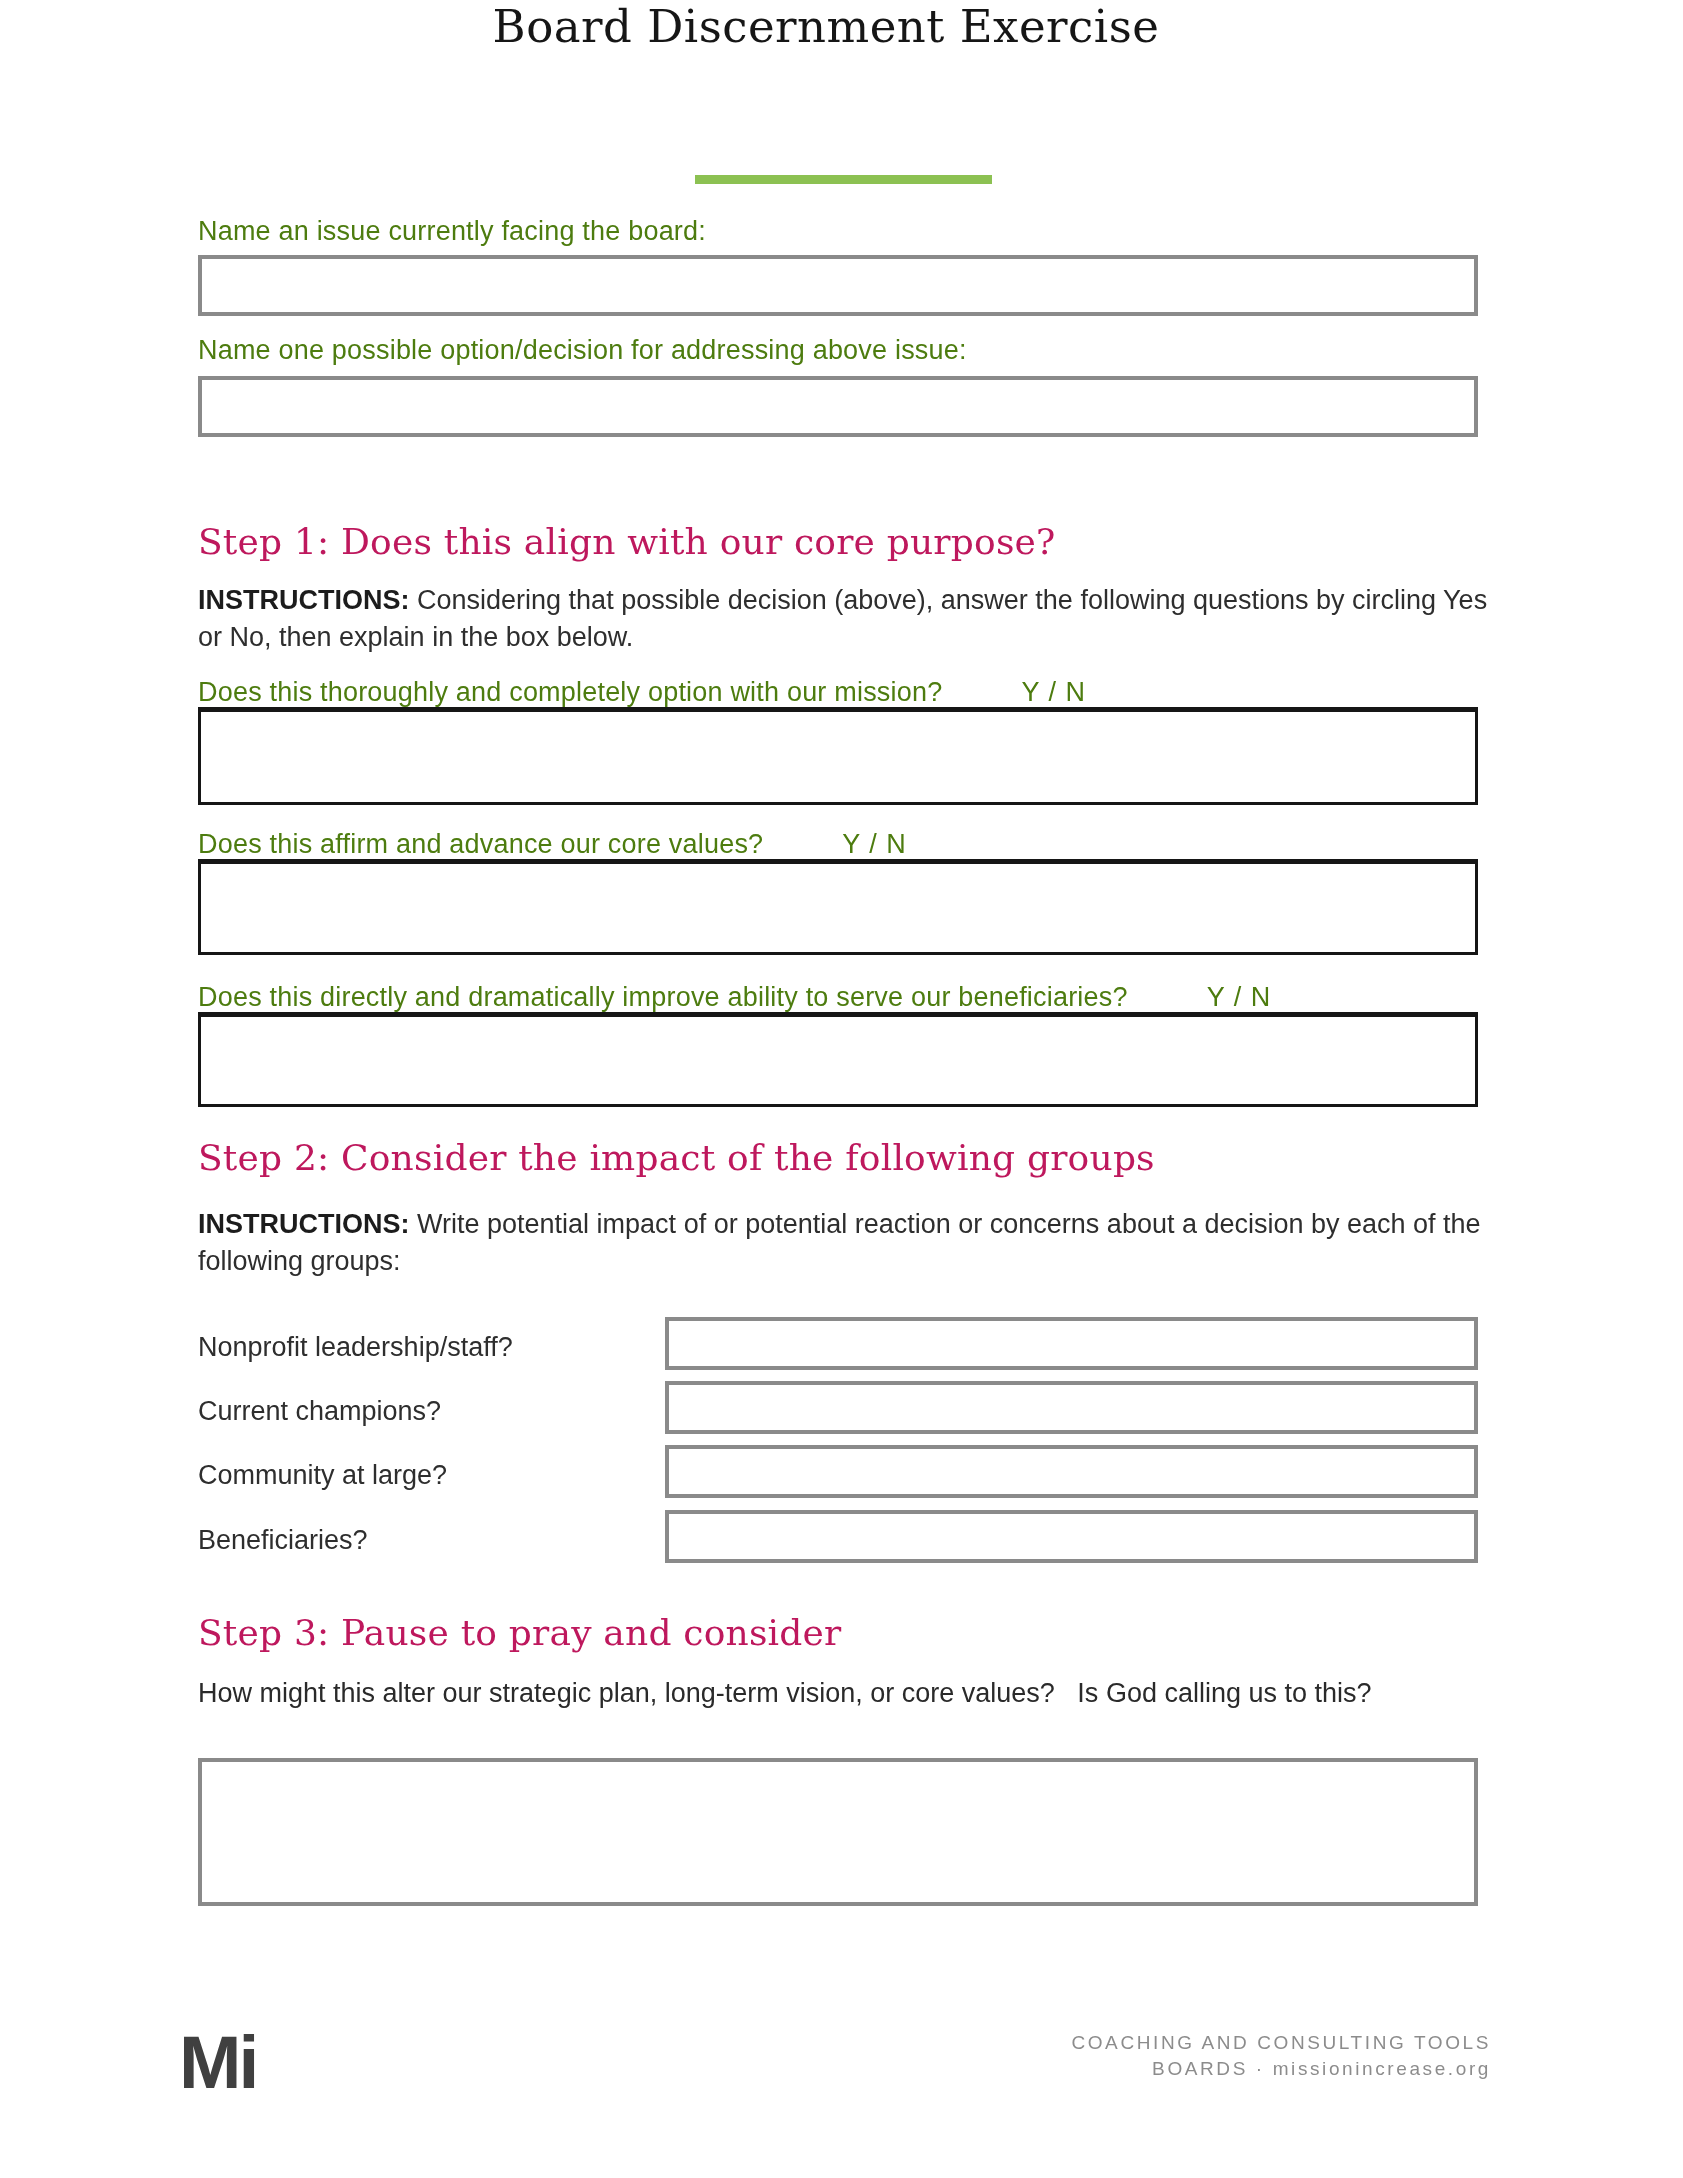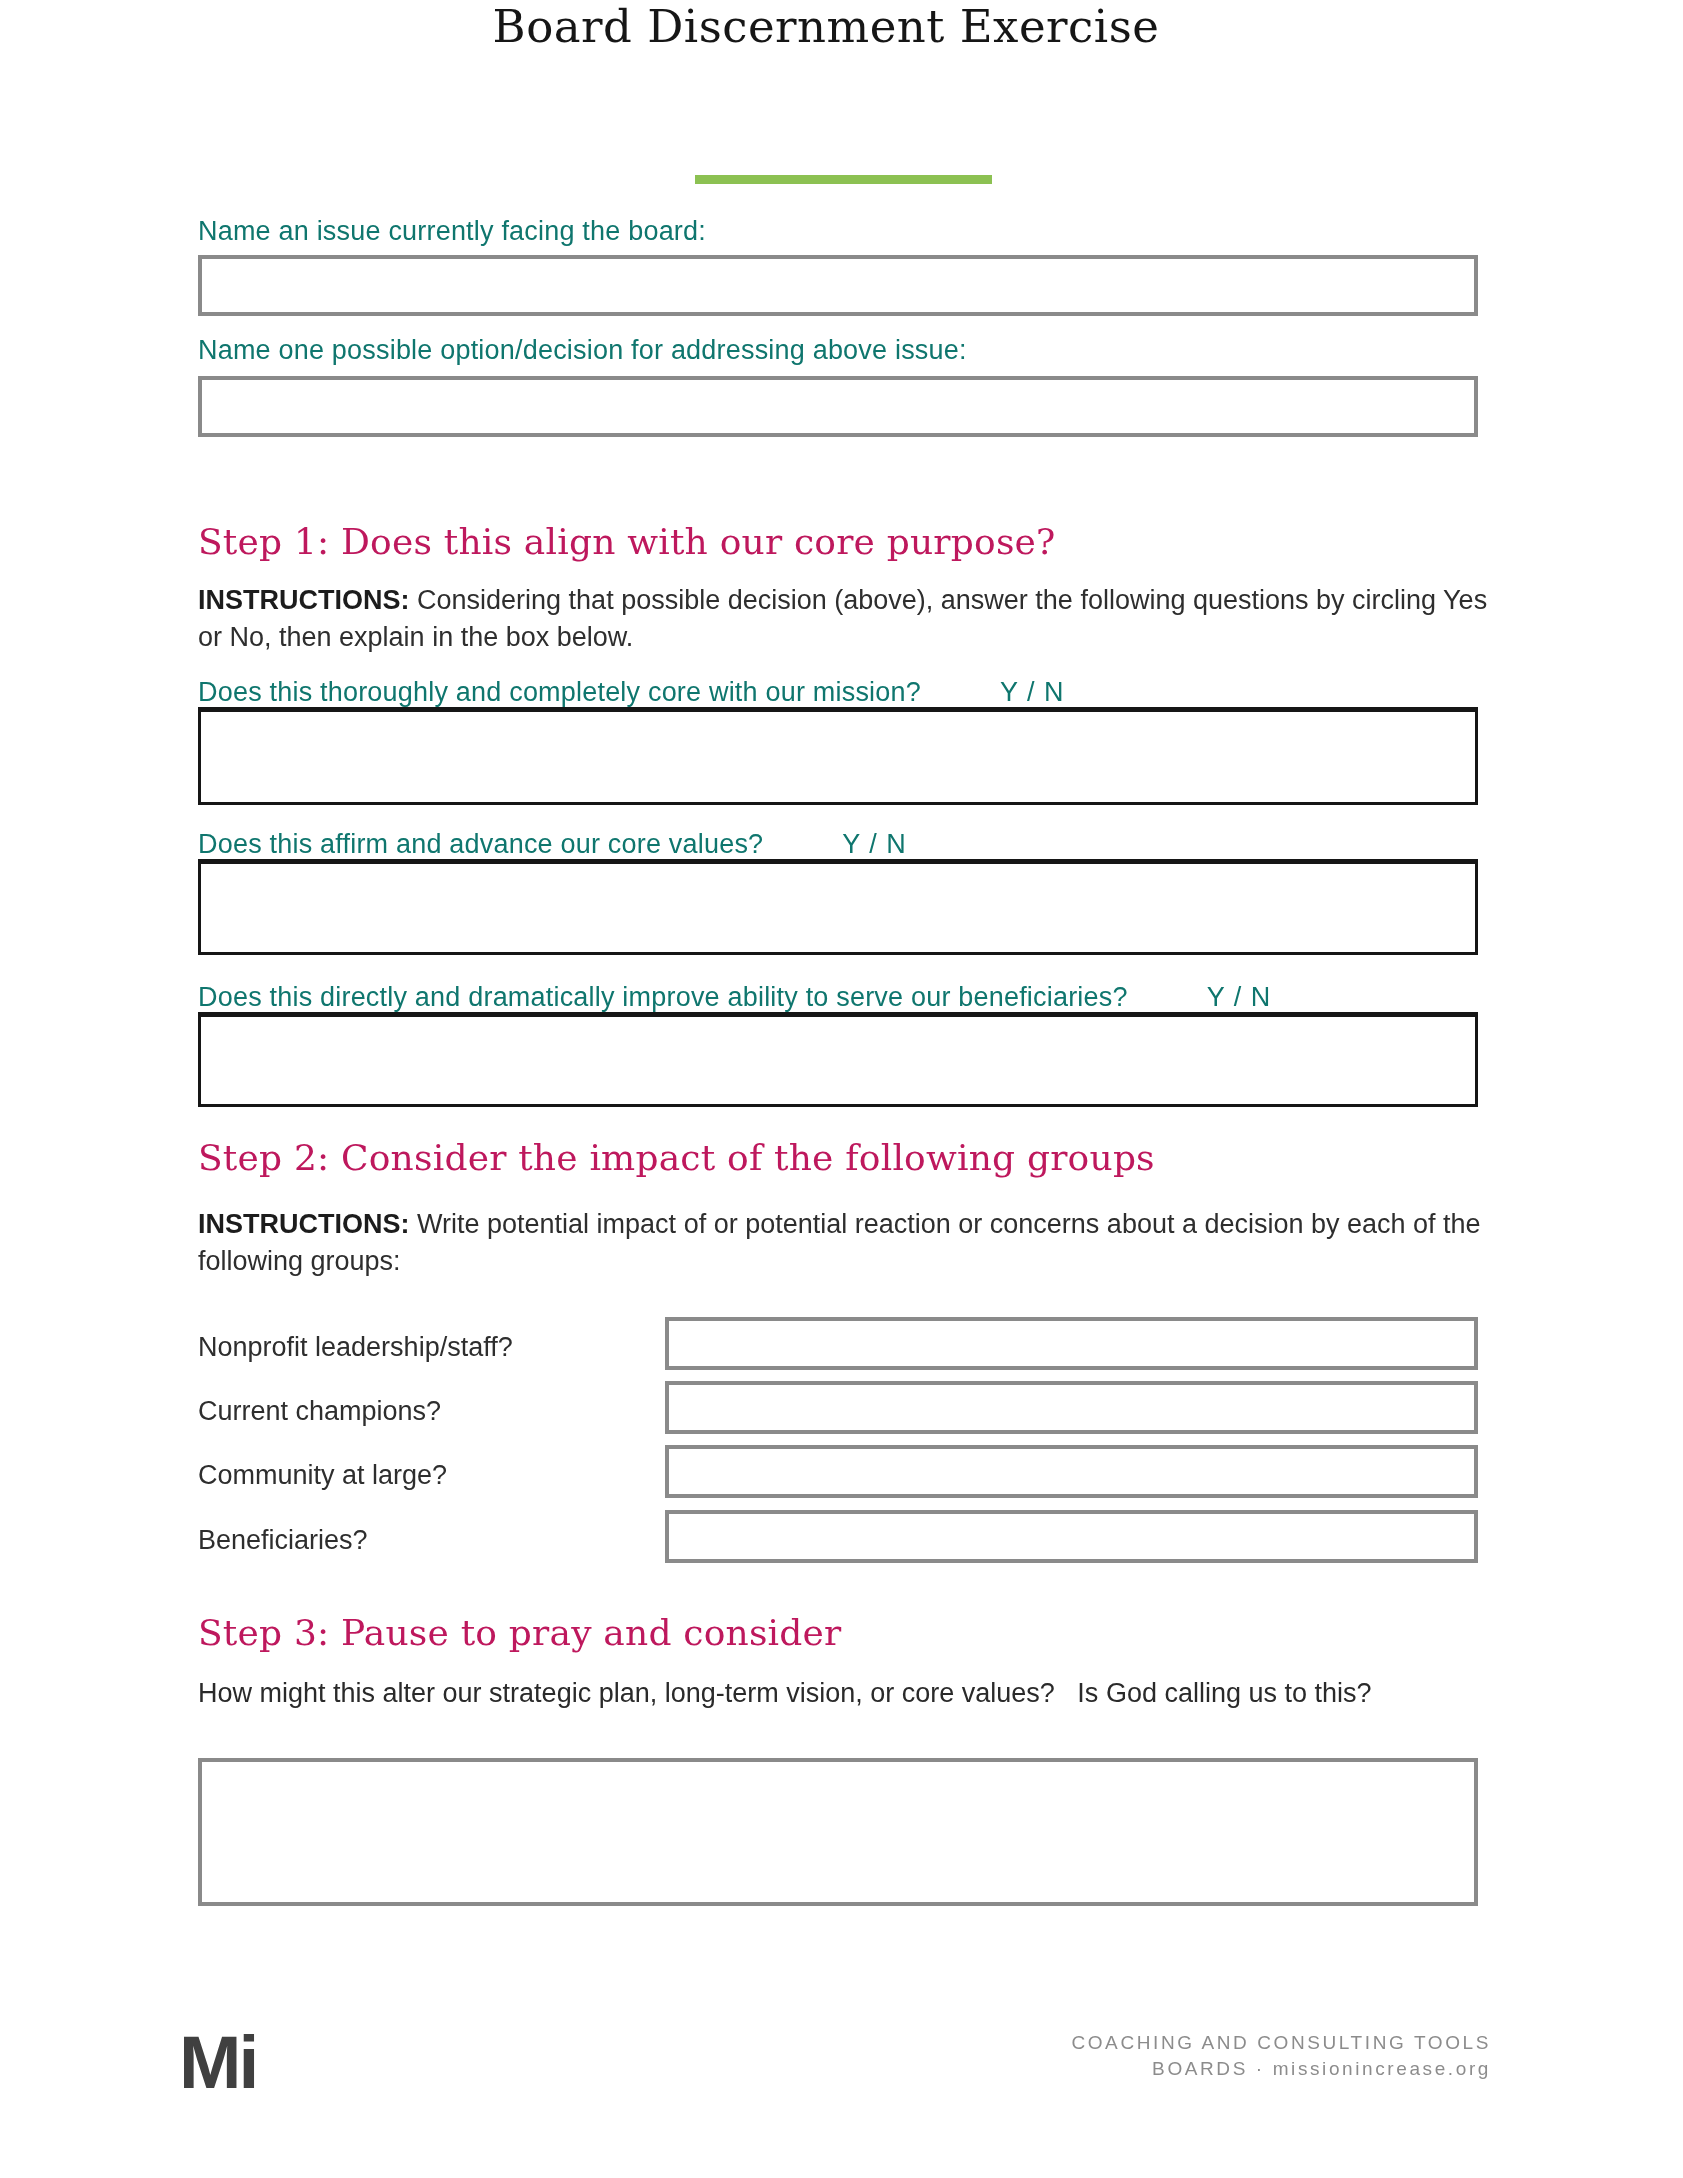--- a/index.html
+++ b/index.html
@@ -17,21 +17,21 @@
   .title {
     left:0; top:108; width:1652px;
     text-align:center;
     font-family:"DejaVu Serif","Liberation Serif",serif;
     font-size:45px; font-weight:500; color:#161616;
     letter-spacing:0.5px;
   }
   .title-rule { left:695px; top:175px; width:297px; height:9px; }
 
   
-  .lbl { font-size:27px; color:#0f766e; letter-spacing:0.2px; }
+  .lbl { font-size:27px; color:#4d7c0f; letter-spacing:0.2px; }
 
   
   .graybox  { background:#fff; border:4px solid #8a8a8a; box-sizing:border-box; }
   .blackbox { background:#fff; border:3px solid #161616; border-top-width:5px; box-sizing:border-box; }
 
   
   .step-h {
     font-family:"DejaVu Serif","Liberation Serif",serif;
     font-size:36px; font-weight:500; color:#be185d;
     letter-spacing:0.2px;
@@ -72,21 +72,21 @@
   <div class="abs lbl" style="left:198px; top:335px;">Name one possible option/decision for addressing above issue:</div>
   <div class="abs graybox" style="left:198px; top:376px; width:1280px; height:61px;"></div>
 
   <div class="abs step-h" style="left:198px; top:521px;">Step 1: Does this align with our core purpose?</div>
   <div class="abs instr" style="left:198px; top:582px;">
     <b>INSTRUCTIONS:</b>
     <span>Considering that possible decision (above), answer the following questions by circling Yes or No, then explain in the box below.</span>
   </div>
 
   <div class="abs lbl q-row" style="left:198px; top:677px;">
-    <span>Does this thoroughly and completely core with our mission?</span><span class="yn">Y / N</span>
+    <span>Does this thoroughly and completely option with our mission?</span><span class="yn">Y / N</span>
   </div>
   <div class="abs blackbox" style="left:198px; top:707px; width:1280px; height:98px;"></div>
 
   <div class="abs lbl q-row" style="left:198px; top:829px;">
     <span>Does this affirm and advance our core values?</span><span class="yn">Y / N</span>
   </div>
   <div class="abs blackbox" style="left:198px; top:859px; width:1280px; height:96px;"></div>
 
   <div class="abs lbl q-row" style="left:198px; top:982px;">
     <span>Does this directly and dramatically improve ability to serve our beneficiaries?</span><span class="yn">Y / N</span>

